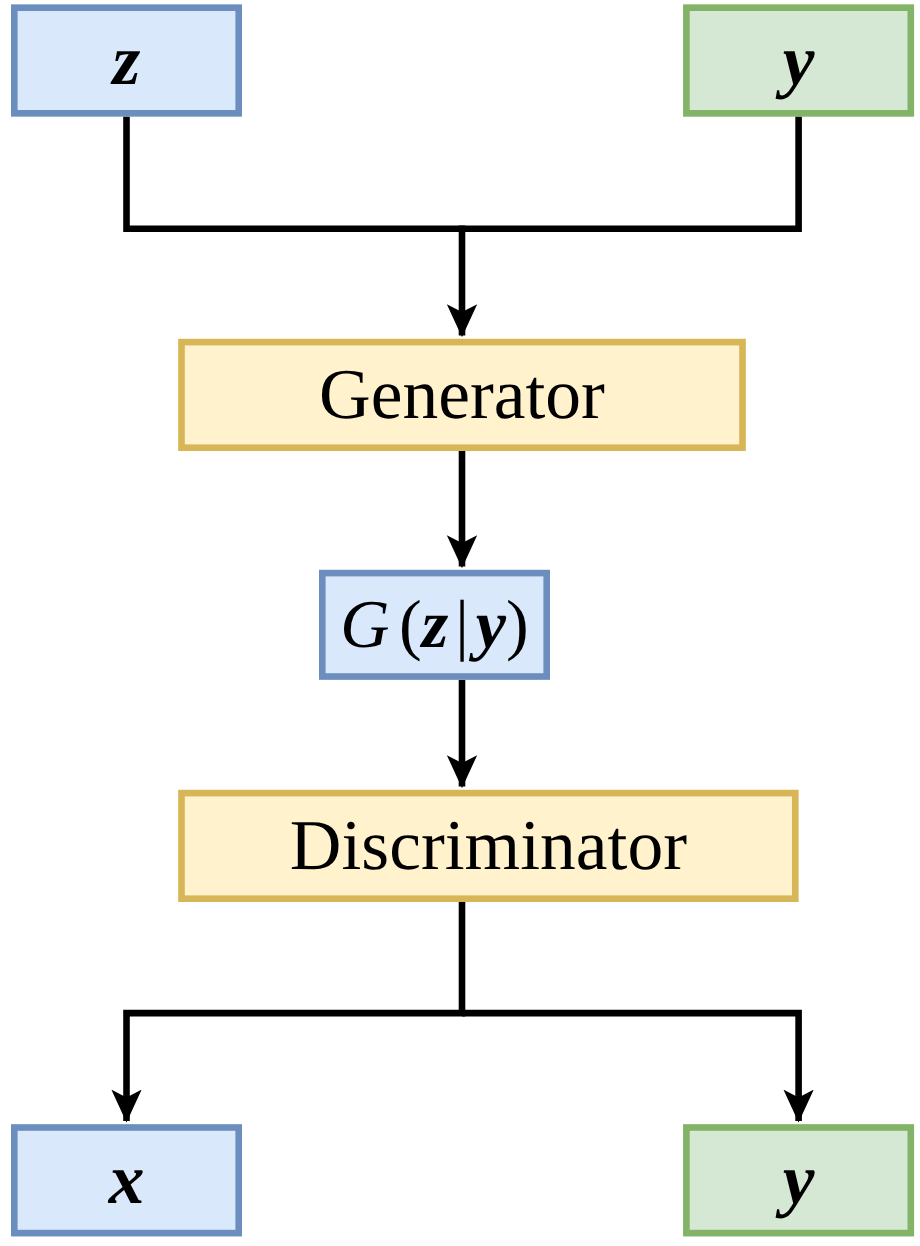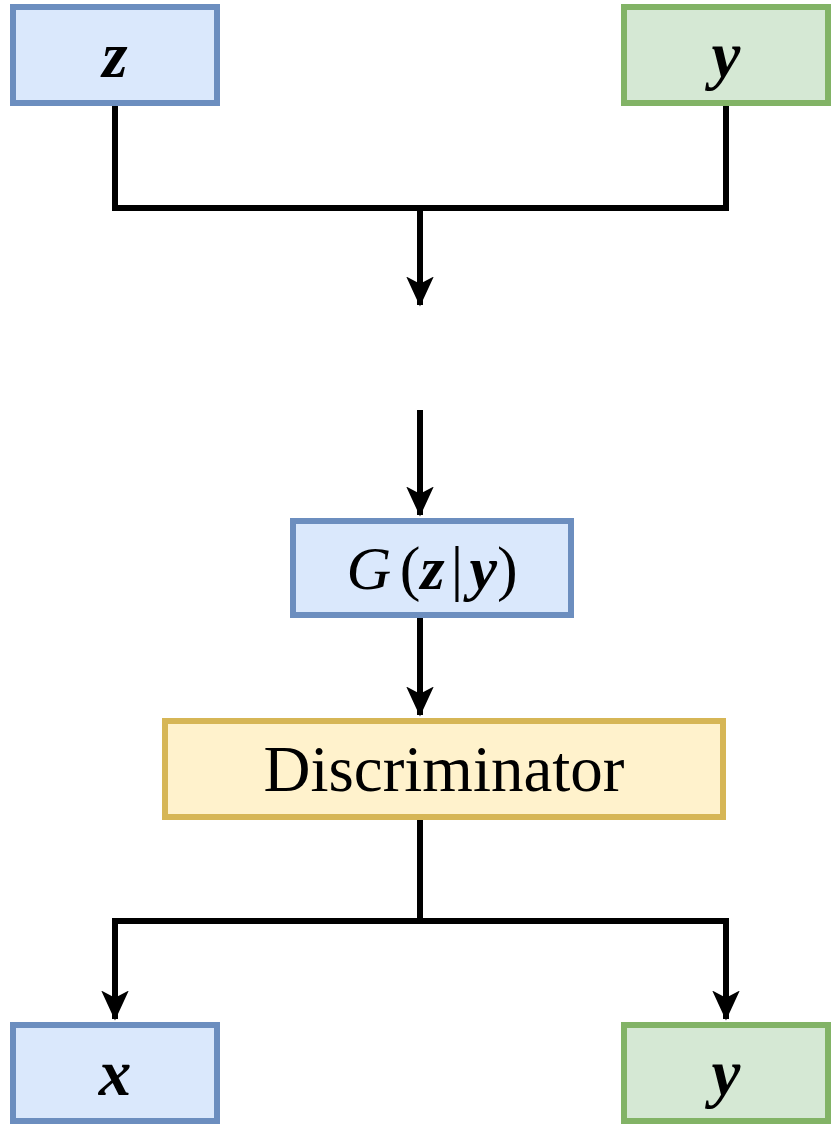--- a/index.html
+++ b/index.html
@@ -35,21 +35,21 @@
   }
   .node.blue   { background: #dae8fc; border: 6px solid #6c8ebf; }
   .node.green  { background: #d5e8d4; border: 6px solid #82b366; }
   .node.yellow { background: #fff2cc; border: 6px solid #d6b656; }
 
   .var { font-weight: bold; font-style: italic; }
 
   #node-z      { left: 10px;  top: 4px;    width: 210px; height: 102px; }
   #node-y-top  { left: 621px; top: 4px;    width: 210px; height: 102px; }
   #node-generator { left: 162px; top: 308px; width: 516px; height: 102px; }
-  #node-gzy    { left: 290px; top: 518px;  width: 284px; height: 100px; font-size: 62px; font-family: Liberation Serif, serif; }
+  #node-gzy    { left: 290px; top: 518px;  width: 210px; height: 100px; font-size: 62px; font-family: Liberation Serif, serif; }
   #node-discriminator { left: 162px; top: 718px; width: 564px; height: 102px; }
   #node-x      { left: 10px;  top: 1022px; width: 210px; height: 102px; }
   #node-y-bottom { left: 621px; top: 1022px; width: 210px; height: 102px; }
 
   .gzy-g    { font-style: italic; margin-right: 0.14em; }
   .gzy-par  { font-style: normal; }
   .gzy-bar  { font-style: normal; margin: 0 0.10em; font-weight: normal; }
 </style>
 </head>
 <body>
@@ -77,20 +77,23 @@
   </svg>
 
   <div id="node-z" class="node blue">
     <span class="var">z</span>
   </div>
 
   <div id="node-y-top" class="node green">
     <span class="var">y</span>
   </div>
 
+  <div id="node-generator" class="node yellow">
+    <span>Generator</span>
+  </div>
 
   <div id="node-gzy" class="node blue">
     <span>
       <span class="gzy-g">G</span><span class="gzy-par">(</span><span class="var">z</span><span class="gzy-bar">|</span><span class="var">y</span><span class="gzy-par">)</span>
     </span>
   </div>
 
   <div id="node-discriminator" class="node yellow">
     <span>Discriminator</span>
   </div>

